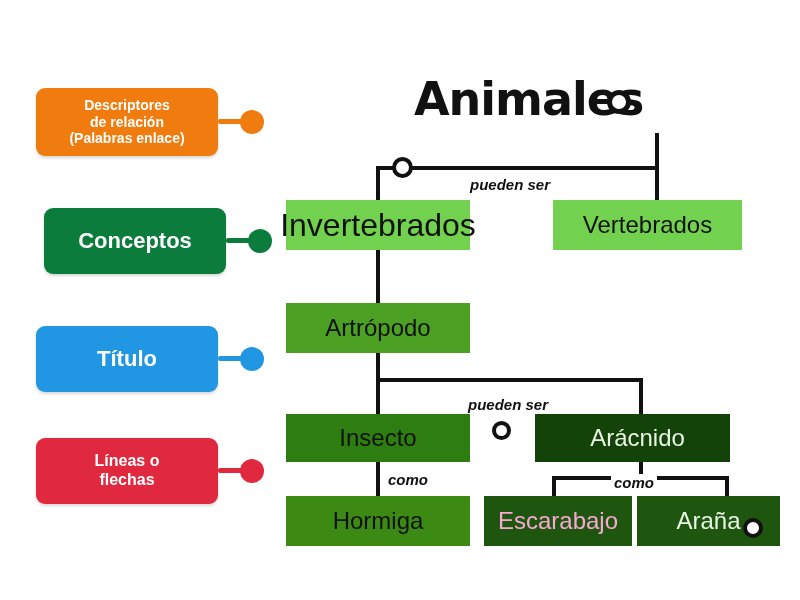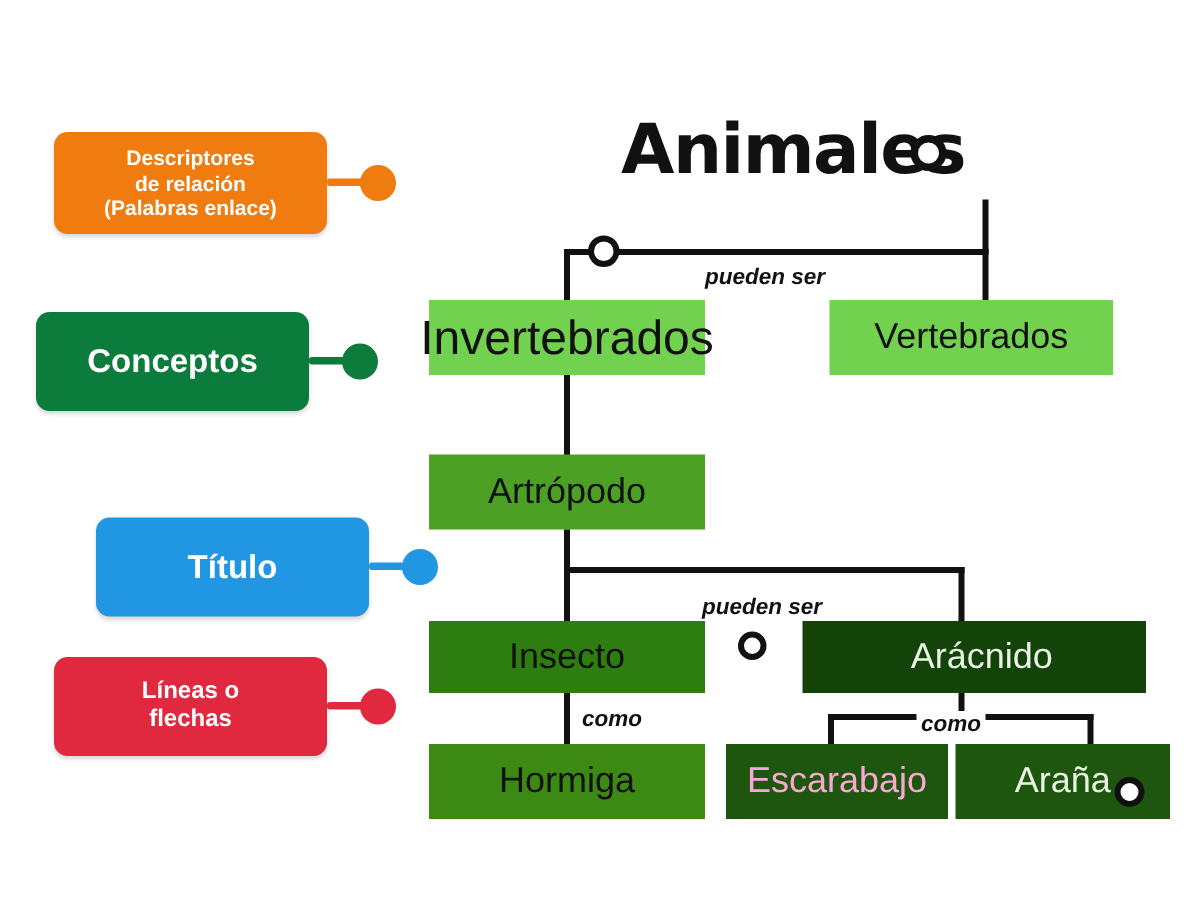--- a/index.html
+++ b/index.html
@@ -111,29 +111,29 @@
   <div class="legend-item" style="left:36px; top:88px; width:230px; height:68px;">
     <div class="legend-box" style="width:182px; height:68px; background:#F07B0F; font-size:14px; flex-direction:column;">
       <span>Descriptores</span>
       <span>de relación</span>
       <span>(Palabras enlace)</span>
     </div>
     <div class="legend-stub" style="left:182px; top:31px; width:30px; background:#F07B0F;"></div>
     <div class="legend-dot" style="left:204px; top:22px; width:24px; height:24px; background:#F07B0F;"></div>
   </div>
 
-  <div class="legend-item" style="left:24px; top:208px; width:230px; height:66px;">
+  <div class="legend-item" style="left:44px; top:208px; width:230px; height:66px;">
     <div class="legend-box" style="width:182px; height:66px; background:#0C7C3C; font-size:22px;">
       <span>Conceptos</span>
     </div>
     <div class="legend-stub" style="left:182px; top:30px; width:30px; background:#0C7C3C;"></div>
     <div class="legend-dot" style="left:204px; top:21px; width:24px; height:24px; background:#0C7C3C;"></div>
   </div>
 
-  <div class="legend-item" style="left:36px; top:345px; width:230px; height:53px;margin-left:28px;">
+  <div class="legend-item" style="left:36px; top:326px; width:230px; height:53px;">
     <div class="legend-box" style="width:182px; height:66px; background:#2196E3; font-size:22px;">
       <span>Título</span>
     </div>
     <div class="legend-stub" style="left:182px; top:30px; width:30px; background:#2196E3;"></div>
     <div class="legend-dot" style="left:204px; top:21px; width:24px; height:24px; background:#2196E3;"></div>
   </div>
 
   <div class="legend-item" style="left:36px; top:438px; width:230px; height:66px;">
     <div class="legend-box" style="width:182px; height:66px; background:#E0283F; font-size:16px; flex-direction:column;">
       <span>Líneas o</span>
@@ -178,21 +178,21 @@
   <div class="connector v" style="left:639px; top:378px; height:36px;"></div>
 
   <div class="link-label" style="left:465px; top:396px; font-size:15px;">pueden ser</div>
 
   <div class="hotspot hollow" style="left:492px; top:421px; width:19px; height:19px;"></div>
 
   <div class="node" style="left:286px; top:414px; width:184px; height:48px; background:#2E7D10; color:#111111; font-size:24px;">
     <span>Insecto</span>
   </div>
 
-  <div class="node" style="left:535px; top:414px; width:229px; height:48px; background:#14430A; color:#E9F4E4; font-size:24px;padding-left:16px;">
+  <div class="node" style="left:535px; top:414px; width:195px; height:48px; background:#14430A; color:#E9F4E4; font-size:24px;padding-left:16px;">
     <span>Arácnido</span>
   </div>
 
   <div class="connector v" style="left:376px; top:462px; height:36px;"></div>
   <div class="link-label" style="left:385px; top:471px; font-size:15px;">como</div>
 
   <div class="node" style="left:286px; top:496px; width:184px; height:50px; background:#3C8A14; color:#111111; font-size:24px;">
     <span>Hormiga</span>
   </div>
 

